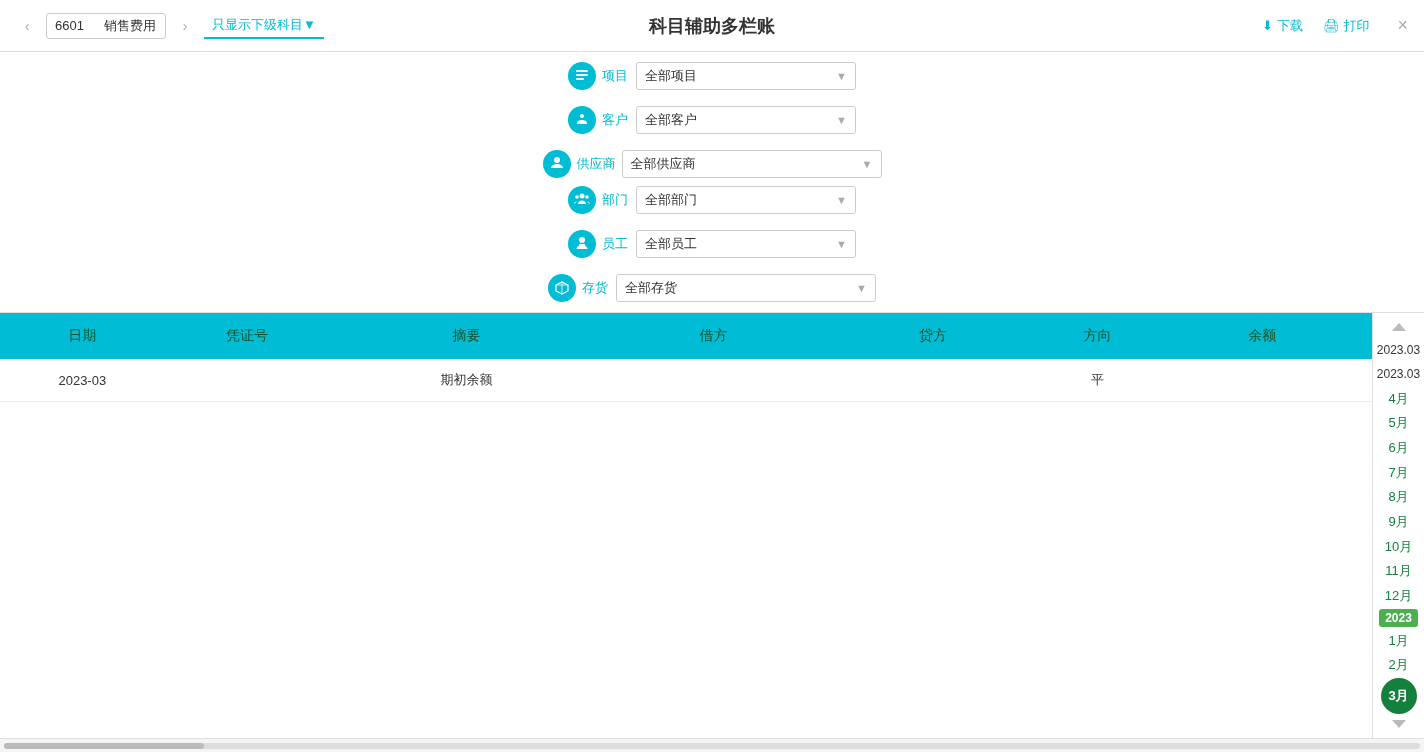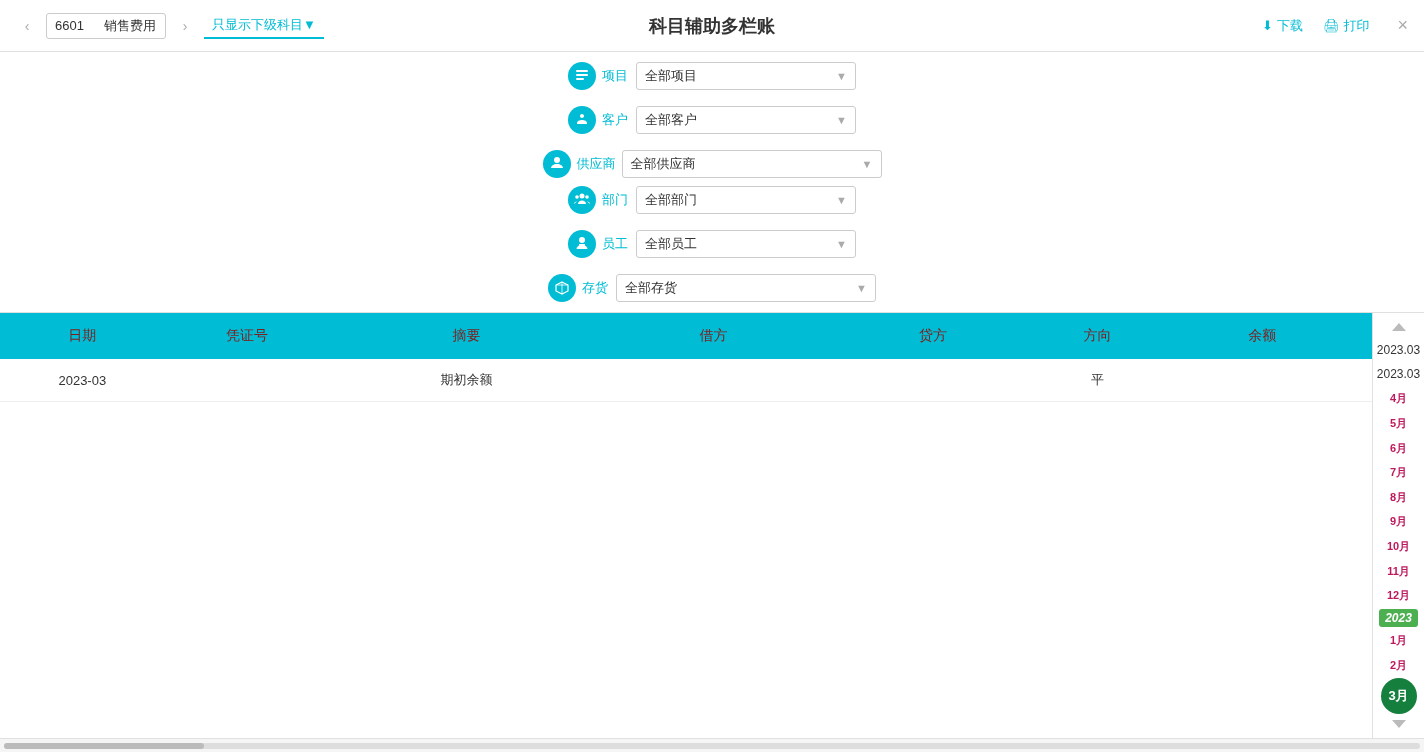--- a/index.html
+++ b/index.html
@@ -158,21 +158,21 @@
       overflow: auto;
       position: relative;
     }
     .data-table {
       width: 100%;
       border-collapse: collapse;
       table-layout: fixed;
     }
     .data-table thead tr {
       background: #00bcd4;
-      color: #7f1d1d;
+      color: #14532d;
     }
     .data-table thead th {
       padding: 14px 8px;
       text-align: center;
       font-weight: normal;
       font-size: 14px;
       border: none;
     }
     .data-table tbody tr {
       border-bottom: 1px solid #eee;
@@ -203,24 +203,23 @@
       font-size: 16px;
       background: none;
       border: none;
     }
     .timeline-item {
       width: 100%;
       display: flex;
       align-items: center;
       justify-content: center;
       height: 34px;
-      font-size: 11px;
-      color: #be185d;
-      cursor: pointer;
-      font-weight: bold;
+      font-size: 13px;
+      color: #15803d;
+      cursor: pointer;
     }
     .timeline-item.selected-period {
       color: #333;
       font-weight: normal;
     }
     
     .bottom-scroll {
       height: 14px;
       background: #f5f5f5;
       border-top: 1px solid #e0e0e0;
@@ -448,21 +447,21 @@
       <div class="timeline-item">
           <span>10月</span>
         </div>
       <div class="timeline-item">
           <span>11月</span>
         </div>
       <div class="timeline-item">
           <span>12月</span>
         </div>
 
-      <div style="display:flex;align-items:center;justify-content:center;width:100%;height:28px;font-style:italic;">
+      <div style="display:flex;align-items:center;justify-content:center;width:100%;height:28px;">
         <span style="background:#4caf50;color:#fff;border-radius:3px;padding:2px 6px;font-size:12px;font-weight:bold;">2023</span>
       </div>
 
       <div class="timeline-item">
           <span>1月</span>
         </div>
       <div class="timeline-item">
           <span>2月</span>
         </div>
 

